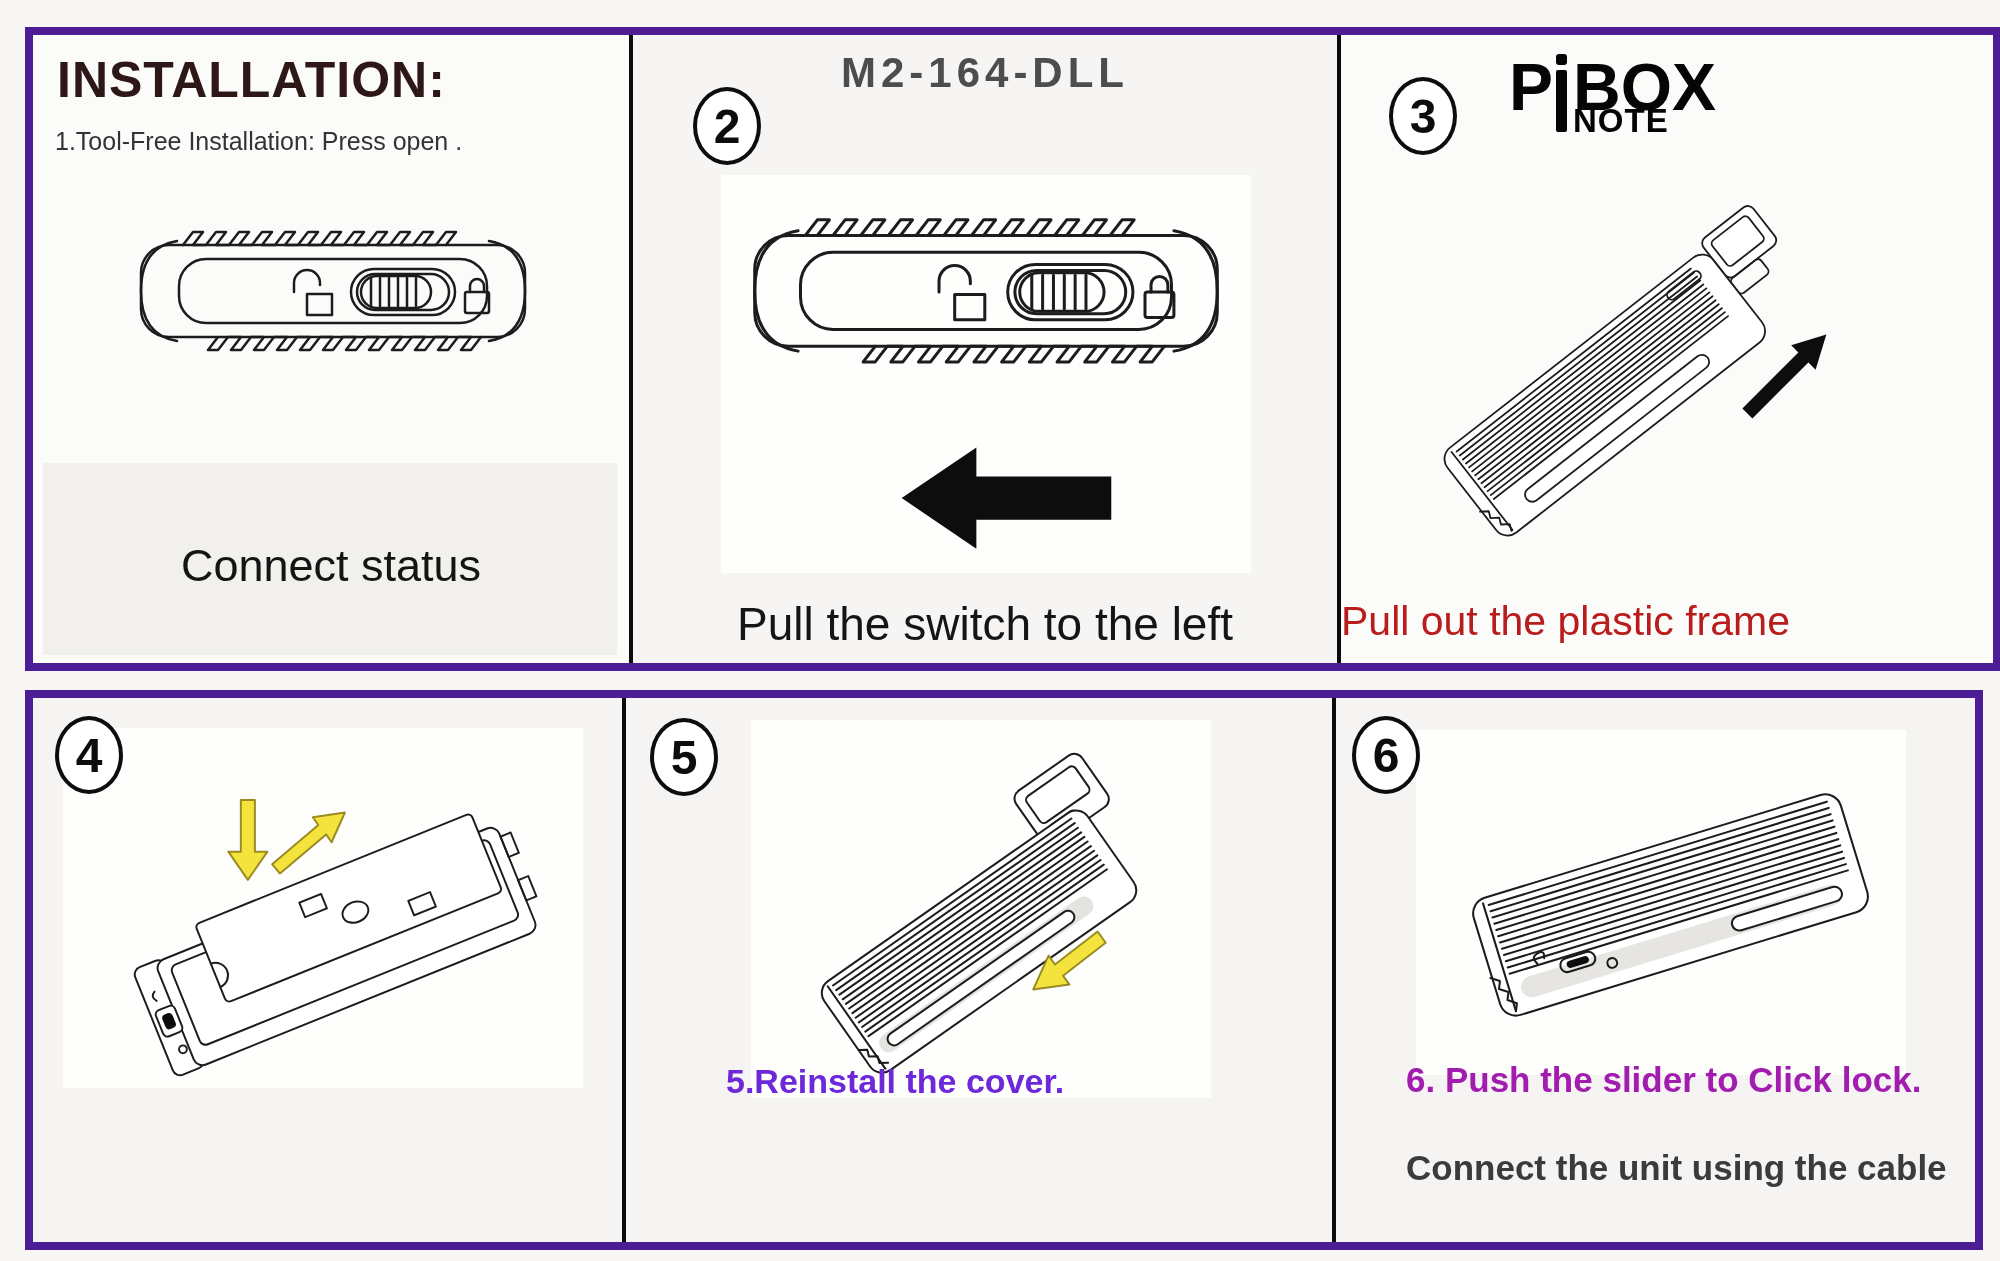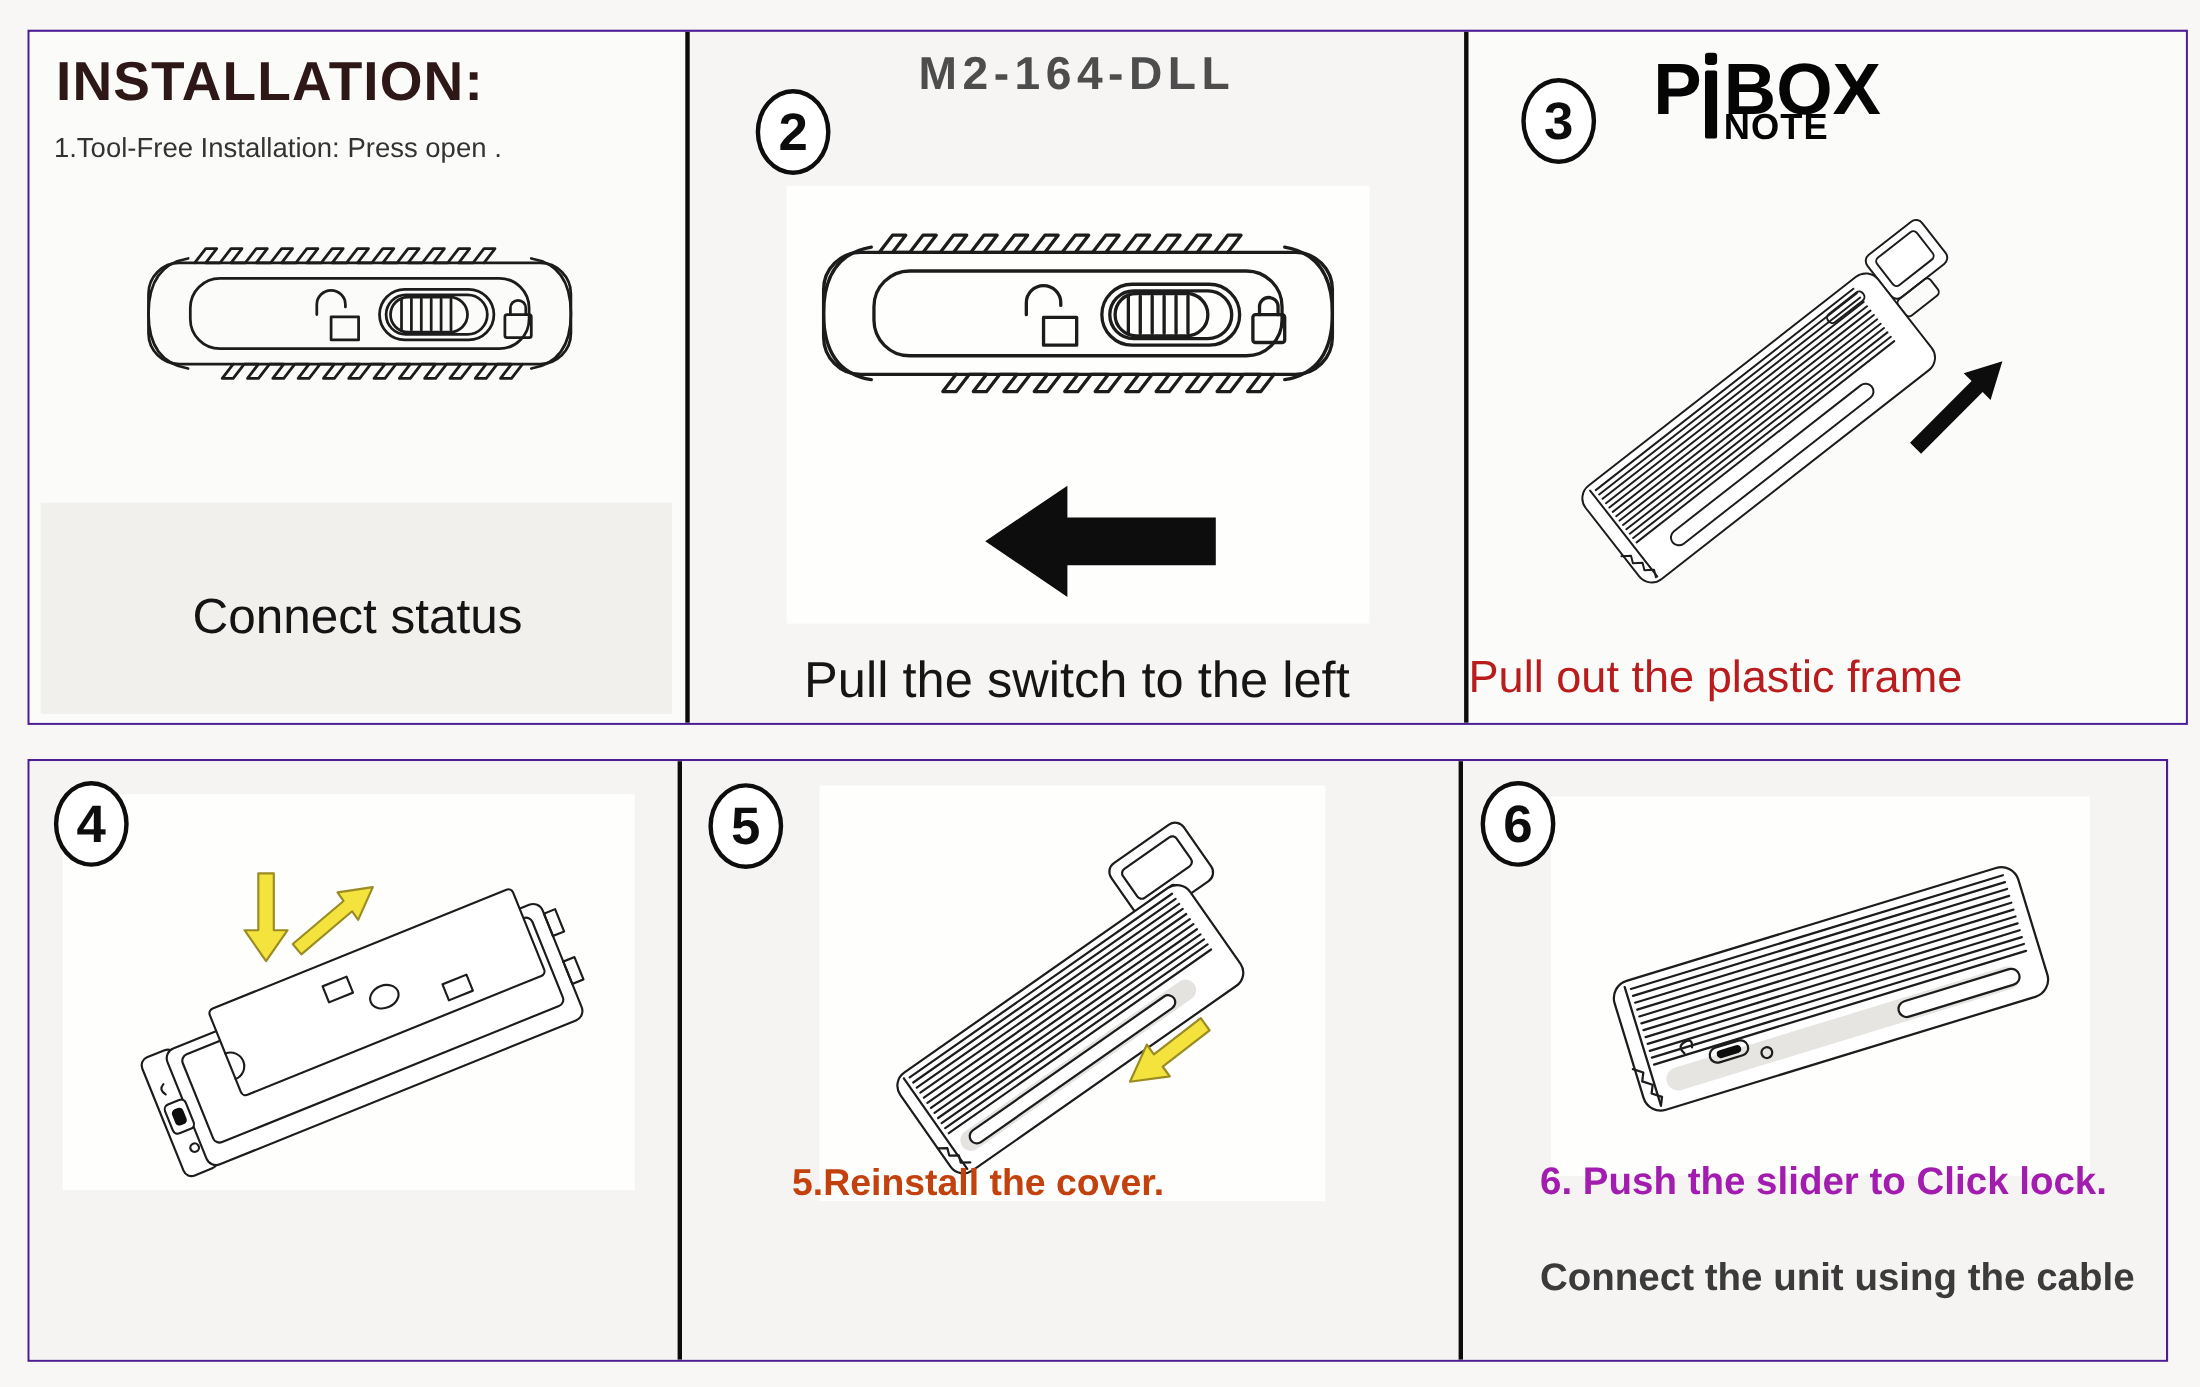--- a/index.html
+++ b/index.html
@@ -2,21 +2,21 @@
 <html><head>
 <meta charset="utf-8">
 <style>
   html,body{margin:0;padding:0;}
   body{
     width:2000px;height:1261px;position:relative;overflow:hidden;
     background:#f8f7f5;
     font-family:"Liberation Sans", sans-serif;
     color:#222;
   }
-  .row{position:absolute;border:2px solid #4c1d95;display:flex;background:#fdfdfc;}
+  .row{position:absolute;border:8px solid #4c1d95;display:flex;background:#fdfdfc;}
   #row-top{left:25px;top:27px;width:1960px;height:628px;}
   #row-bottom{left:25px;top:690px;width:1942px;height:544px;}
   .panel{position:relative;height:100%;background:#fbfbf9;}
   .panel + .panel{border-left:4px solid #0c0c0c;}
   #panel-1{width:596px;}
   #panel-2{width:704px;background:#f6f5f3;}
   #panel-3{width:652px;flex:1;}
   #panel-4{width:589px;background:#f5f4f2;}
   #panel-5{width:706px;background:#f5f4f2;}
   #panel-6{flex:1;background:#f5f4f2;}
@@ -50,21 +50,21 @@
   .p3-art{position:absolute;left:40px;top:120px;width:460px;height:402px;}
   .p3-caption{position:absolute;left:0;right:0;bottom:18px;text-align:left;font-size:41px;font-weight:normal;color:#b91c1c;}
 
   
   .art-box{position:absolute;background:#fefefd;}
   .p4-art{left:30px;top:30px;width:520px;height:360px;}
   .p5-art{left:125px;top:22px;width:460px;height:378px;}
   .p6-art{left:80px;top:32px;width:490px;height:345px;}
 
   .p4-caption{position:absolute;left:18px;top:392px;font-size:34px;font-weight:bold;color:#3b3b3b;line-height:1.45;}
-  .p5-caption{position:absolute;left:100px;top:364px;font-size:34px;font-weight:bold;color:#c2410c;}
+  .p5-caption{position:absolute;left:100px;top:364px;font-size:34px;font-weight:bold;color:#6d28d9;}
   .p5-note{position:absolute;left:95px;top:420px;width:470px;color:#e9191e;font-weight:bold;}
   .p5-note-line1{font-size:37px;}
   .p5-note-label{font-size:45px;}
   .p5-note-line2{font-size:37px;padding-left:168px;margin-top:12px;}
   .p6-caption1{position:absolute;left:70px;top:362px;font-size:35px;font-weight:bold;color:#a21caf;}
   .p6-caption2{position:absolute;left:70px;top:450px;font-size:35px;font-weight:bold;color:#3b3b3b;}
 
   svg{display:block;width:100%;height:100%;}
   .line{stroke:#1c1c1c;stroke-width:2.5;fill:none;stroke-linejoin:round;stroke-linecap:round;}
   .fillw{fill:#ffffff;}

